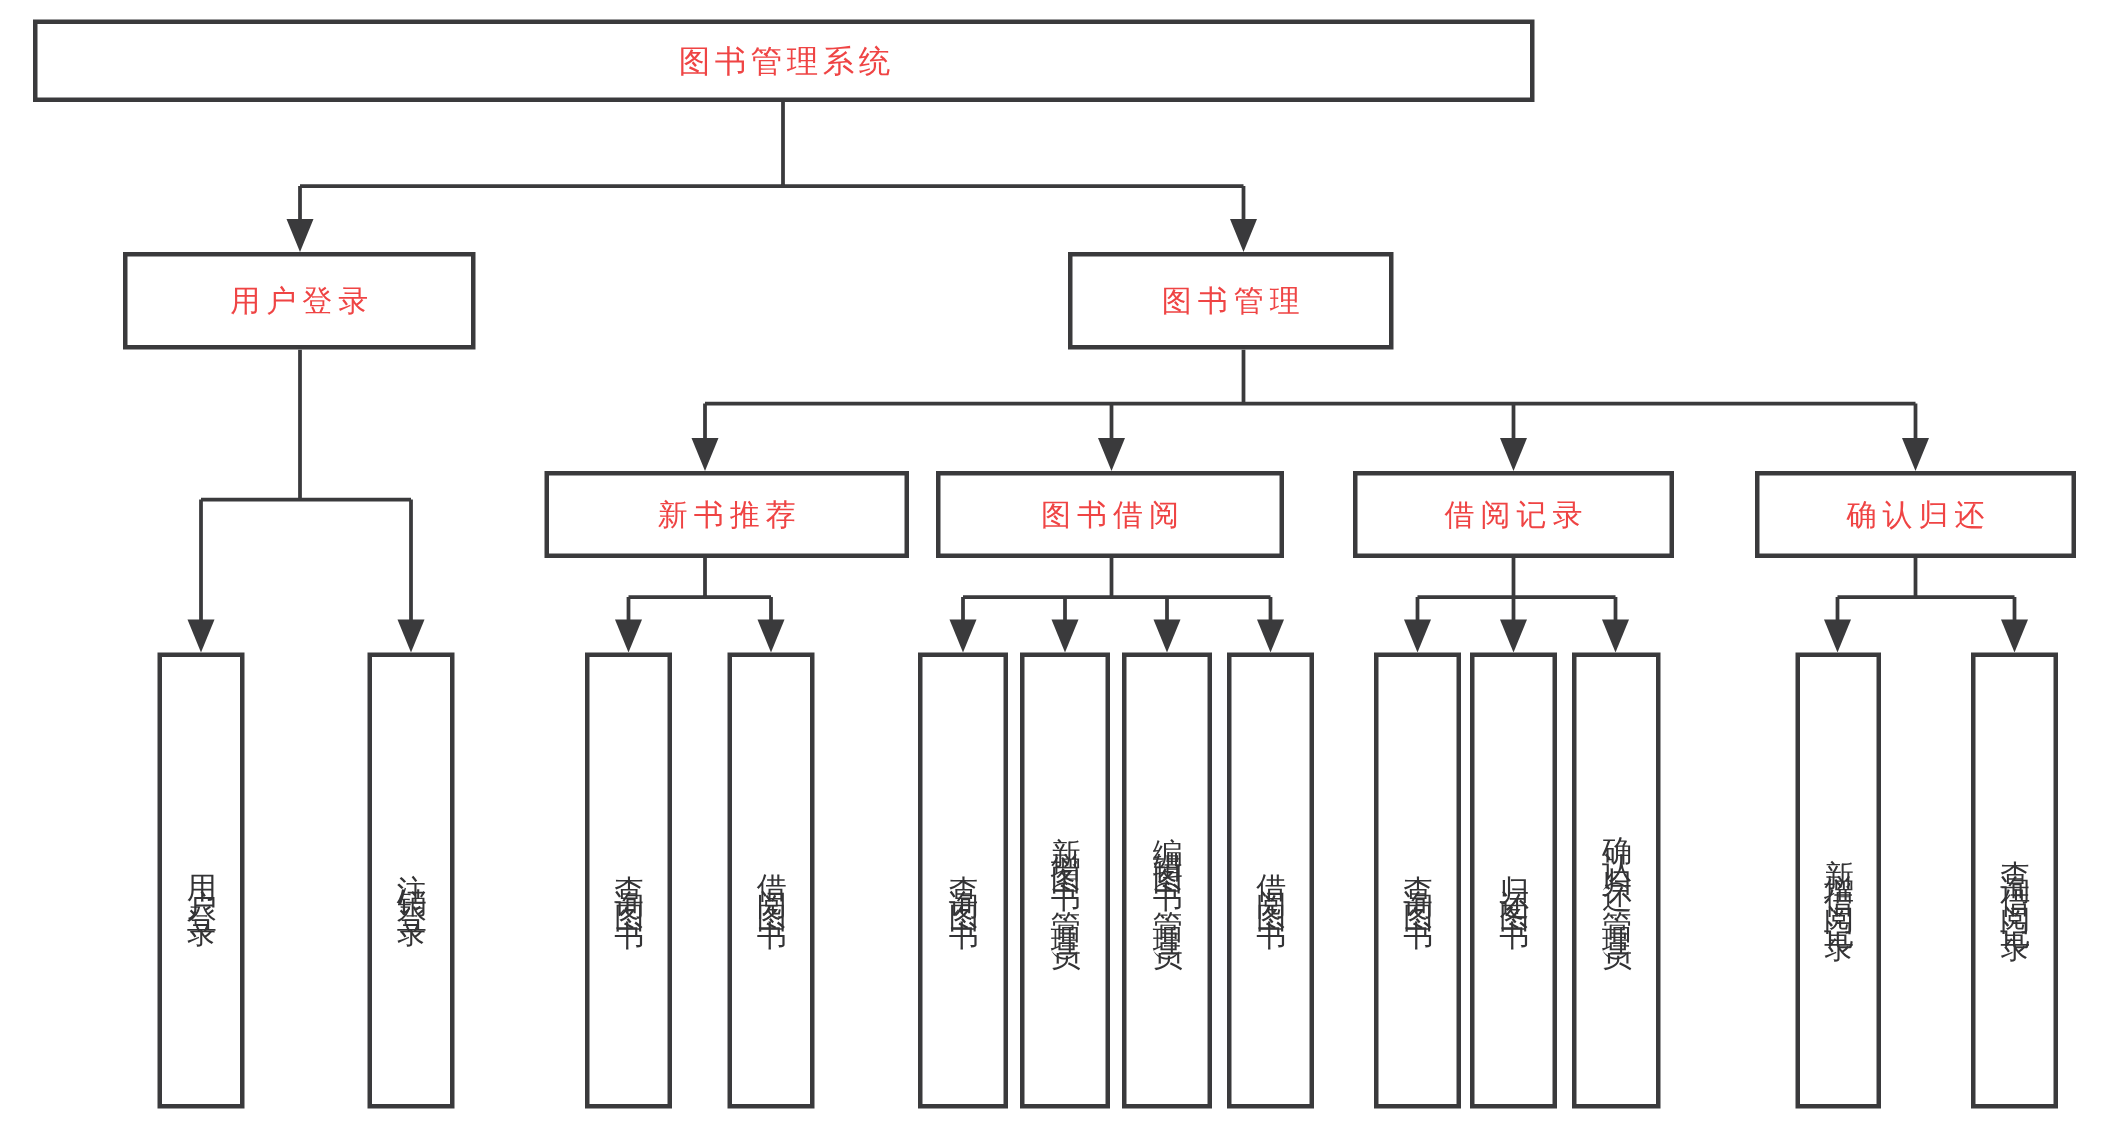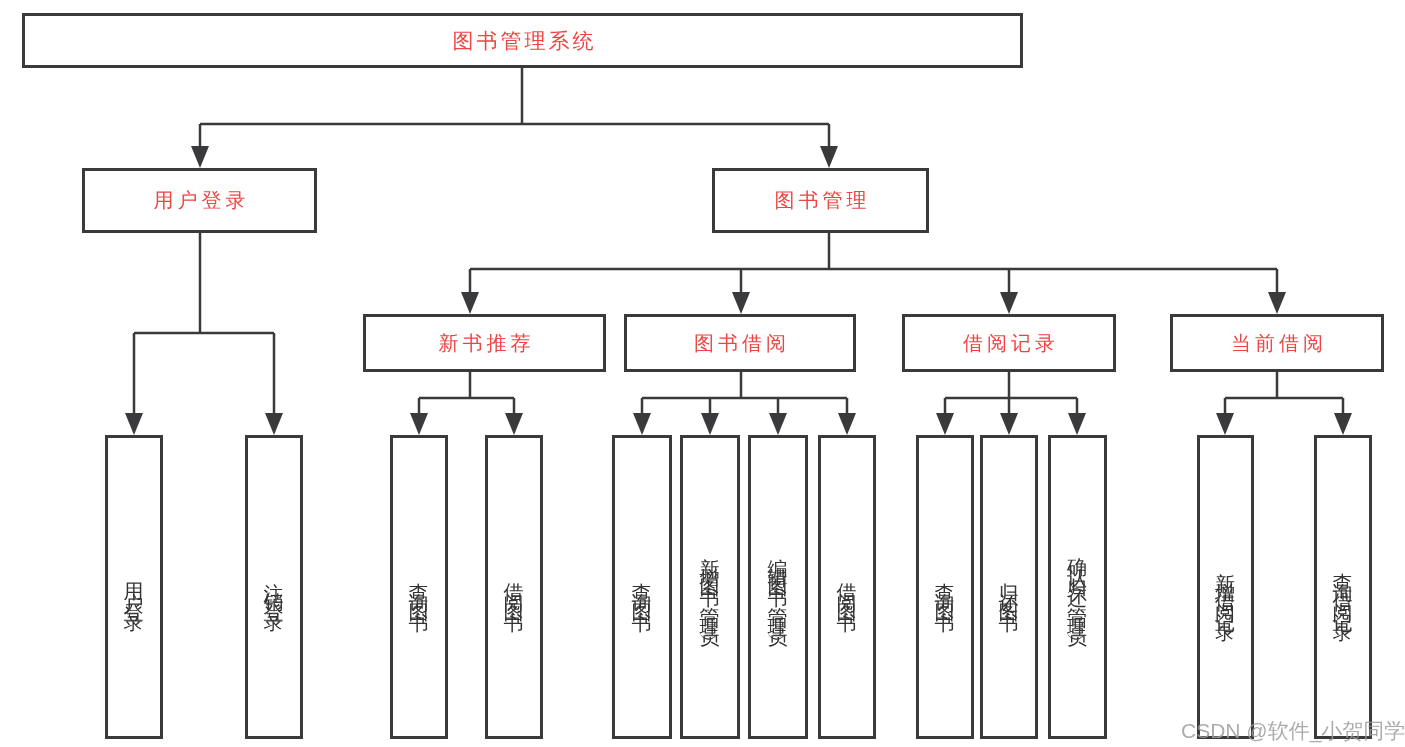--- a/index.html
+++ b/index.html
@@ -93,21 +93,21 @@
   <div class="box" style="left:363px;top:314px;width:243px;height:58px">
     <span class="lbl">新书推荐</span>
   </div>
   <div class="box" style="left:624px;top:314px;width:232px;height:58px">
     <span class="lbl">图书借阅</span>
   </div>
   <div class="box" style="left:902px;top:314px;width:214px;height:58px">
     <span class="lbl">借阅记录</span>
   </div>
   <div class="box" style="left:1170px;top:314px;width:214px;height:58px">
-    <span class="lbl">当前借阅</span>
+    <span class="lbl">确认归还</span>
   </div>
 
   <div class="leaf" style="left:105px;width:58px">
     <span class="lbl">用户登录</span>
   </div>
   <div class="leaf" style="left:245px;width:58px">
     <span class="lbl">注销登录</span>
   </div>
 
   <div class="leaf" style="left:390px;width:58px">
@@ -140,15 +140,14 @@
     <span class="lbl">确认归还（管理员）</span>
   </div>
 
   <div class="leaf" style="left:1197px;width:57px">
     <span class="lbl">新增借阅记录</span>
   </div>
   <div class="leaf" style="left:1314px;width:58px">
     <span class="lbl">查询借阅记录</span>
   </div>
 
-  <div class="watermark">CSDN @软件_小贺同学</div>
 
 </div>
 
 </body></html>

